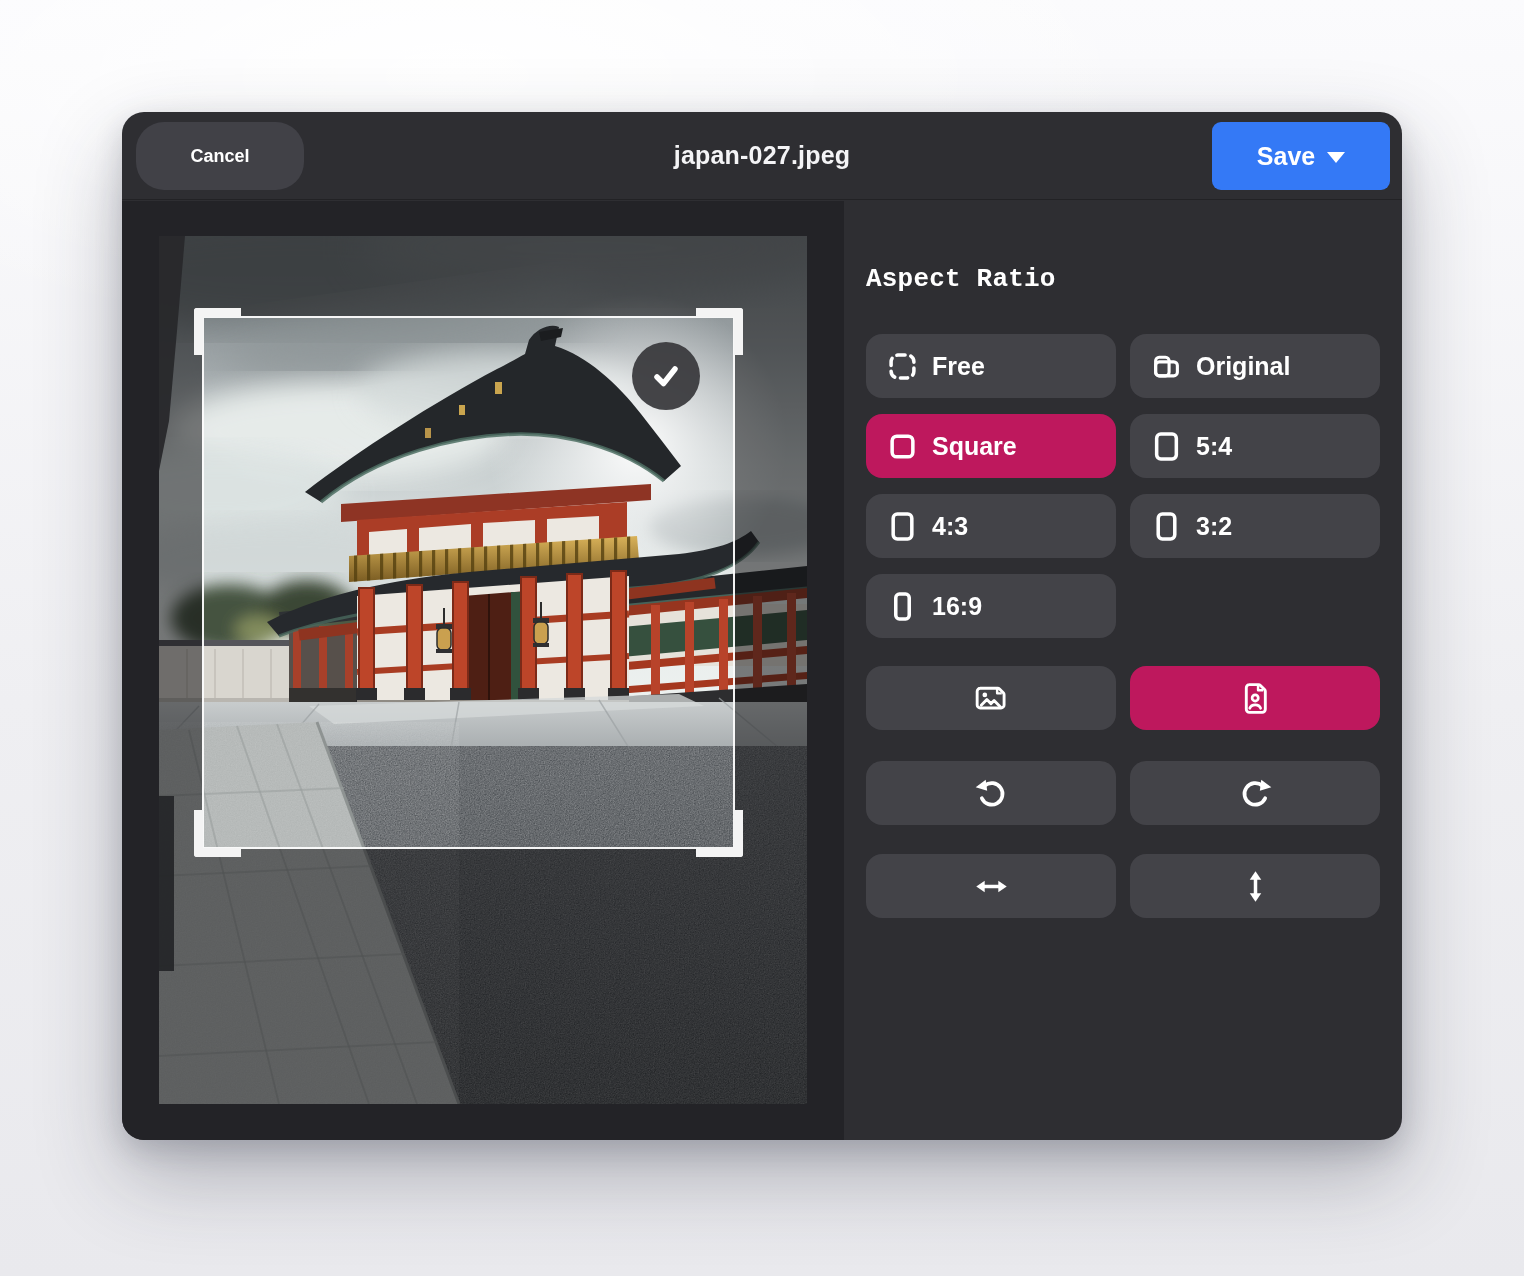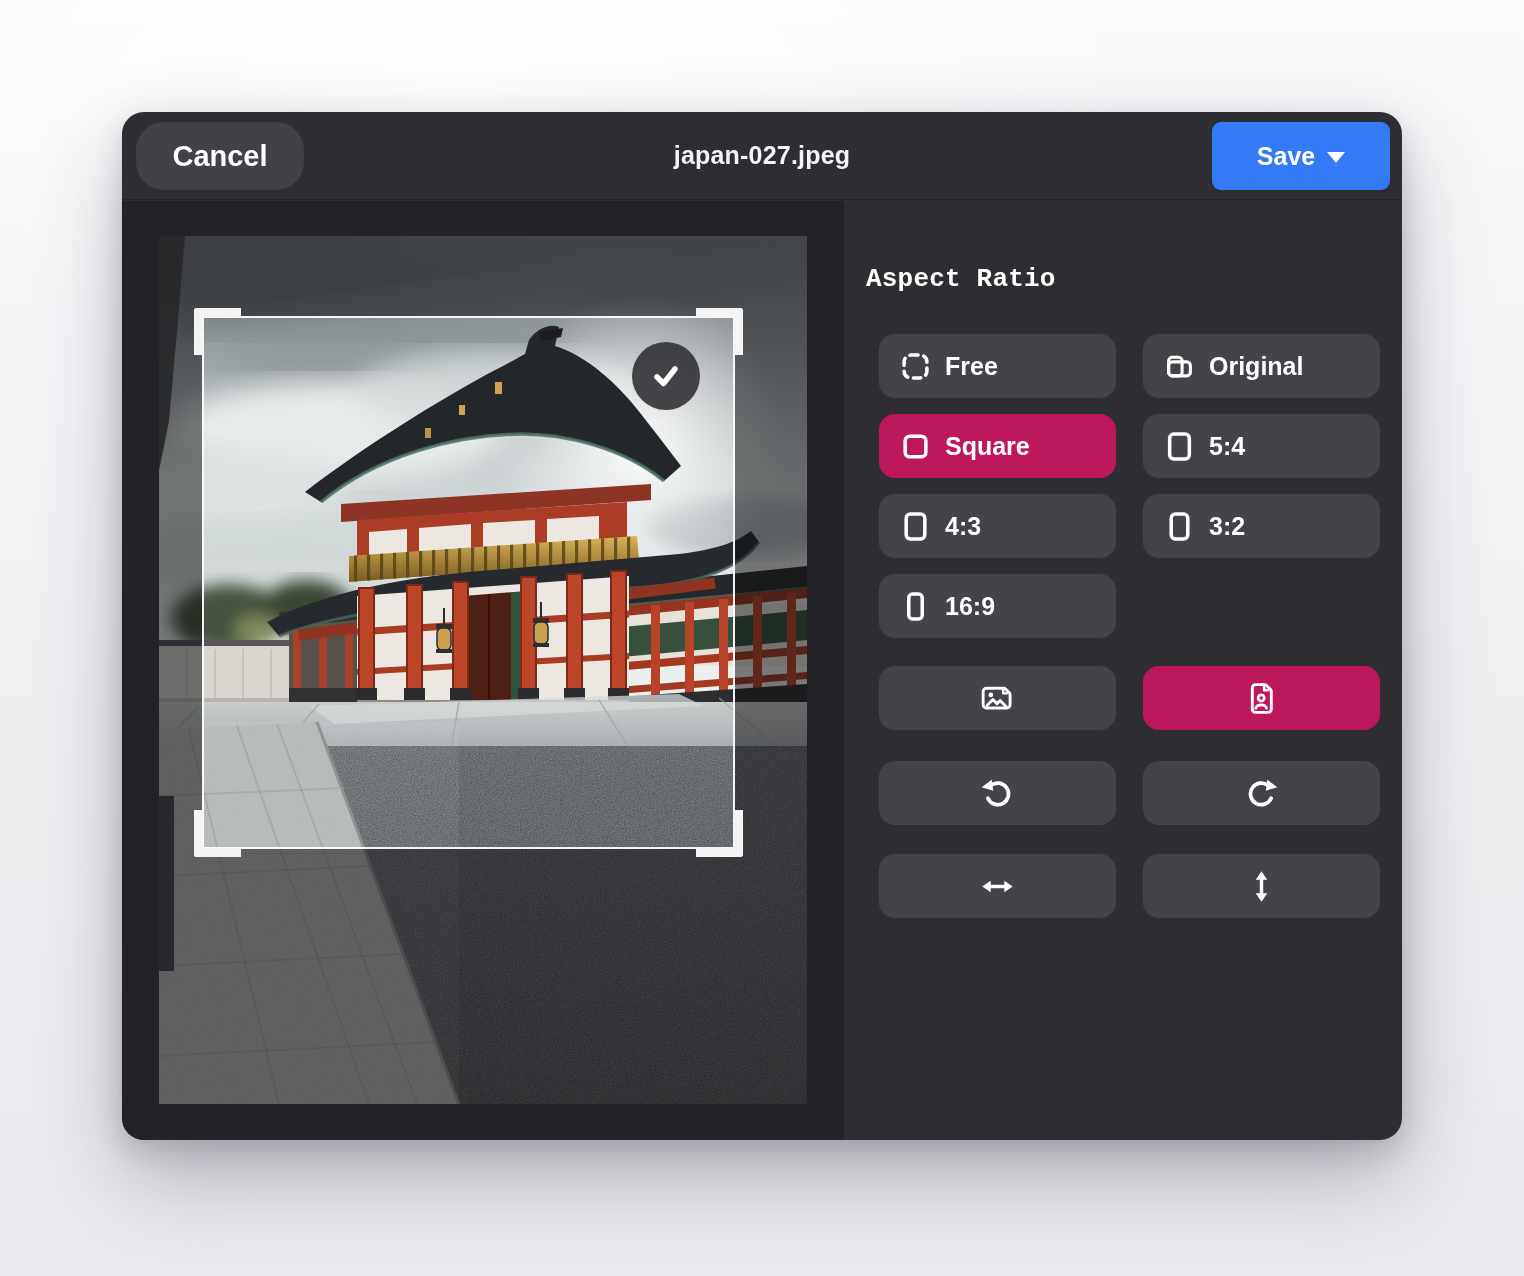--- a/index.html
+++ b/index.html
@@ -19,21 +19,21 @@
   
   .topbar{
     position:absolute; left:0; top:0; right:0; height:88px;
     display:flex; align-items:center; justify-content:center;
     border-bottom:1px solid rgba(0,0,0,.25);
   }
   .title{ color:#f4f4f6; font-size:25px; font-weight:600; letter-spacing:.2px; }
   .btn-cancel{
     position:absolute; left:14px; top:10px; width:168px; height:68px;
     background:#414147; border:none; border-radius:28px;
-    color:#fff; font-size:29px; font-weight:600; cursor:pointer;
+    color:#fff; font-size:18px; font-weight:600; cursor:pointer;
     font-family:"Liberation Sans", sans-serif;
   }
   .btn-save{
     position:absolute; right:12px; top:10px; width:178px; height:68px;
     background:#3479f6; border:none; border-radius:9px;
     color:#fff; font-size:25px; font-weight:600; cursor:pointer;
     display:flex; align-items:center; justify-content:center; gap:12px;
     font-family:"Liberation Sans", sans-serif;
   }
   .caret-down{ width:0; height:0; border-left:9px solid transparent; border-right:9px solid transparent; border-top:11px solid #fff; margin-top:3px;}
@@ -65,21 +65,21 @@
   .h-rotate{ margin-top:66px; }
   .h-flip{ margin-top:73px; }
   .grid{ display:grid; grid-template-columns:1fr 1fr; column-gap:14px; row-gap:16px; }
   .g-aspect{ margin-top:39px; }
   .g-orient{ margin-top:28px; }
   .g-rotate{ margin-top:31px; }
   .g-flip{ margin-top:29px; }
   .opt{
     height:64px; border:none; border-radius:16px; background:#434348; cursor:pointer;
     display:flex; align-items:center; gap:15px; padding:0 22px;
-    color:#fff; font-size:25px; font-weight:600; font-family:"Liberation Sans", sans-serif;margin-left:13px;
+    color:#fff; font-size:25px; font-weight:600; font-family:"Liberation Sans", sans-serif;
   }
   .opt.center{ justify-content:center; padding:0; }
   .opt.selected{ background:#be185d; }
   .opt svg{ flex:0 0 auto; }
 </style>
 </head>
 <body>
 
 <div class="window">
 

